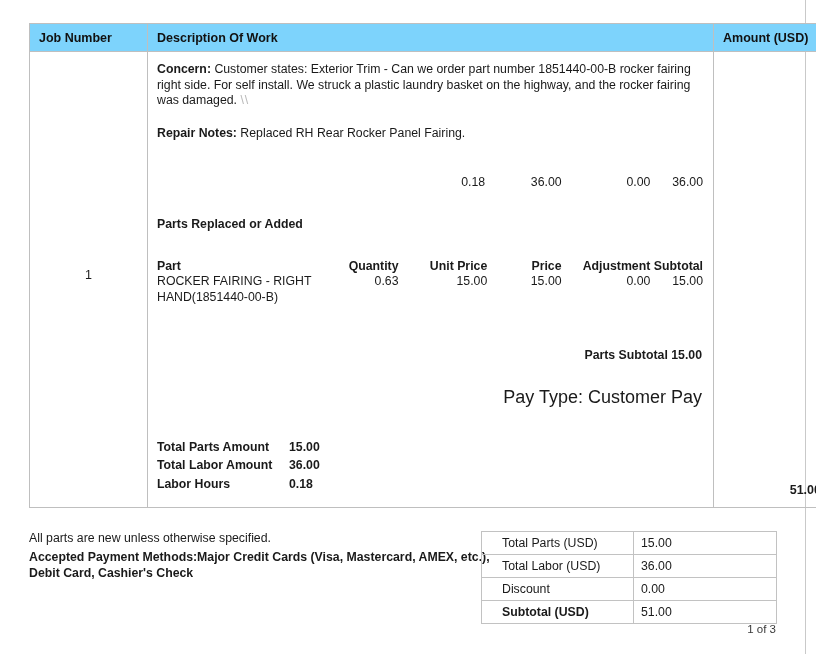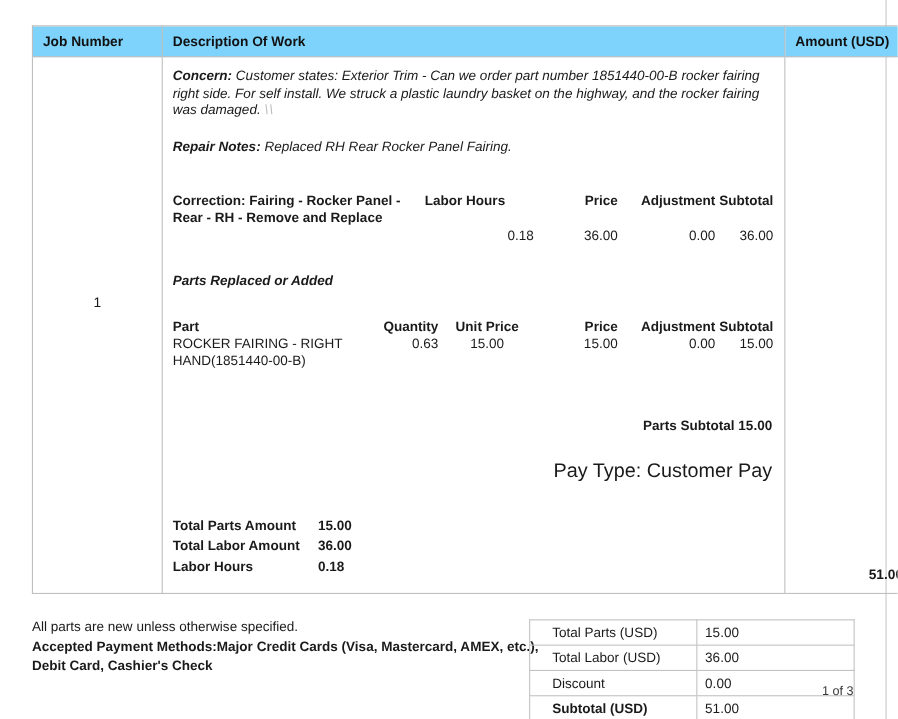--- a/index.html
+++ b/index.html
@@ -85,21 +85,21 @@
     font-size: 12.5px;
   }
   td.cell-job { position: relative; height: 390px; }
 
   .desc-inner {
     padding: 10px 10px 12px 9px;
     font-size: 12.3px;
     line-height: 15.6px;
   }
 
-  .para { margin: 0 0 0 0; font-style: italic; }
+  .para { margin: 0 0 0 0; }
   .para b { font-weight: bold; }
   .gap-16 { height: 17px; }
   .gap-8  { height: 9px; }
   .faint { color: #b9b9b9; letter-spacing: 1px; }
 
   
   table.inner {
     width: 100%;
     border-collapse: collapse;
     table-layout: fixed;
@@ -116,21 +116,21 @@
   
   .lc1 { width: 222px; }
   .lc2 { width: 96px; }
   .lc3 { width: 74px; }
   .lc4 { width: 86px; }
   .lc5 { width: 51px; }
 
   
   .pc1 { width: 156px; }
   .pc2 { width: 78px; }
-  .pc3 { width: 86px; text-align: center; }
+  .pc3 { width: 86px; }
   .pc4 { width: 72px; }
   .pc5 { width: 86px; }
   .pc6 { width: 51px; }
 
   .labor-values td { padding-top: 16px; }
   .part-row td { padding-top: 2px; line-height: 15.6px; }
 
   .subtotal-line {
     text-align: right;
     font-weight: bold;
@@ -233,27 +233,20 @@
 
               <div class="para">
                 <b>Repair Notes:</b><span> Replaced RH Rear Rocker Panel Fairing.</span>
               </div>
 
               <div class="gap-16"></div>
               <div class="gap-16"></div>
 
               <table class="inner">
                 <tbody>
-                    <tr>
-                  <td class="lc1 ih">Correction: Fairing - Rocker Panel - Rear - RH - Remove and Replace</td>
-                  <td class="lc2 ih">Labor Hours</td>
-                  <td class="lc3 ih r">Price</td>
-                  <td class="lc4 ih r">Adjustment</td>
-                  <td class="lc5 ih r">Subtotal</td>
-                </tr>
                 <tr class="labor-values">
                   <td class="lc1"></td>
                   <td class="lc2 r">0.18</td>
                   <td class="lc3 r">36.00</td>
                   <td class="lc4 r">0.00</td>
                   <td class="lc5 r">36.00</td>
                 </tr>
               </tbody>
                 </table>
 

